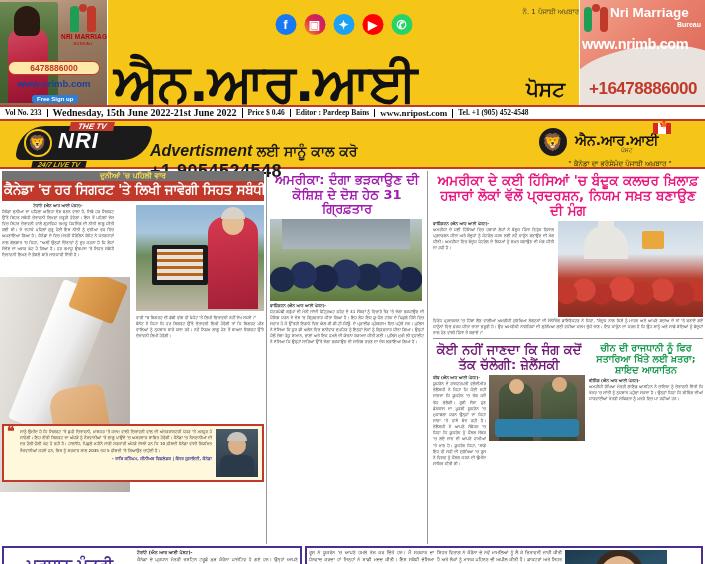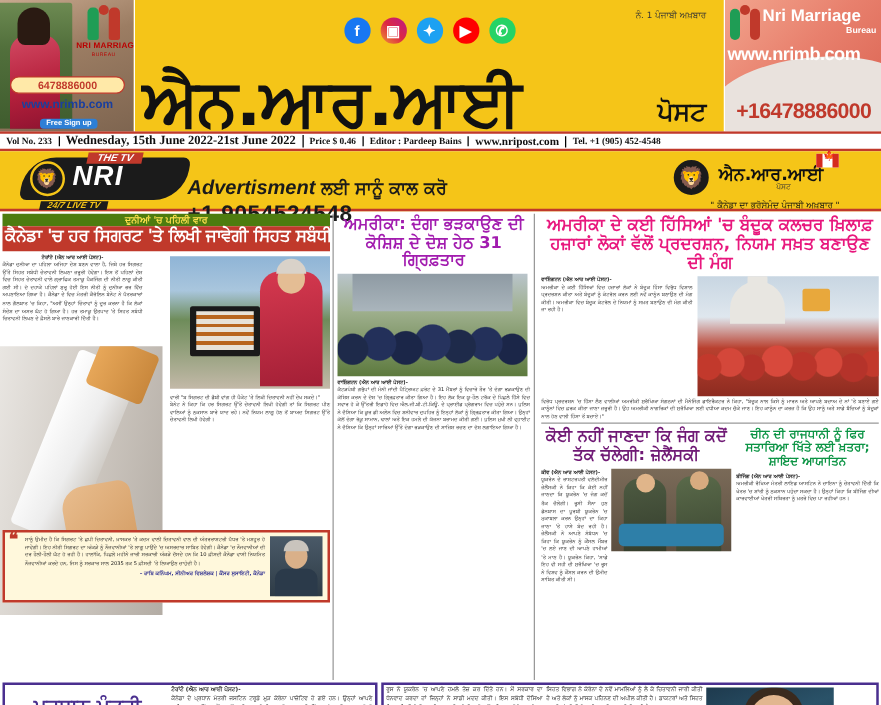--- a/index.html
+++ b/index.html
@@ -68,21 +68,21 @@
   .mh-title{
     position:absolute; left:6px; bottom:-4px; font-size:52px; font-weight:bold;
     color:#111; font-family:"DejaVu Sans", sans-serif; letter-spacing:-1px; line-height:1;
     white-space:nowrap;
   }
   .mh-post{
     position:absolute; right:14px; bottom:4px; font-size:20px; font-weight:bold; color:#111;
     font-family:"DejaVu Sans", sans-serif;
   }
   .mh-tag{
-    position:absolute; right:14px; top:8px; font-size:7px; color:#333;
+    position:absolute; right:0; top:8px; font-size:7px; color:#333;
     font-family:"DejaVu Sans", sans-serif;
   }
 
   .mh-right-ad{
     width:126px;height:105px;position:relative;overflow:hidden;
     background:linear-gradient(135deg,#f2a48d 0%, #e8806d 45%, #d9604f 100%);
     border-left:1px solid #fff;
   }
   .mh-right-ad .wave{
     position:absolute;left:-10px;top:46px;width:160px;height:70px;background:#e9e2dd;
@@ -165,21 +165,21 @@
   }
 
   
   .content{ display:flex; width:705px; height:375px; padding:2px 2px 0 2px; gap:2px; }
   .col-left{ width:262px; position:relative; }
   .col-mid{ width:162px; position:relative; border-left:1px solid #999; border-right:1px solid #999; padding:0 3px;}
   .col-right{ flex:1; position:relative; padding-left:3px; }
 
   
   .kicker{
-    background:#4d7c0f;color:#ffe14d;font-size:7.5px;font-weight:bold;text-align:center;
+    background:#737373;color:#ffe14d;font-size:7.5px;font-weight:bold;text-align:center;
     font-family:"DejaVu Sans",sans-serif; padding:1px 0; line-height:1.1;
   }
   .hl-red-band{
     background:#c0392b; padding:1px 2px 3px 2px;
   }
   .hl-white{
     color:#fff;font-size:13.5px;font-weight:bold;text-align:center;line-height:1.15;
     font-family:"DejaVu Sans",sans-serif; white-space:nowrap; letter-spacing:-.3px;
   }
   .hl-green{

